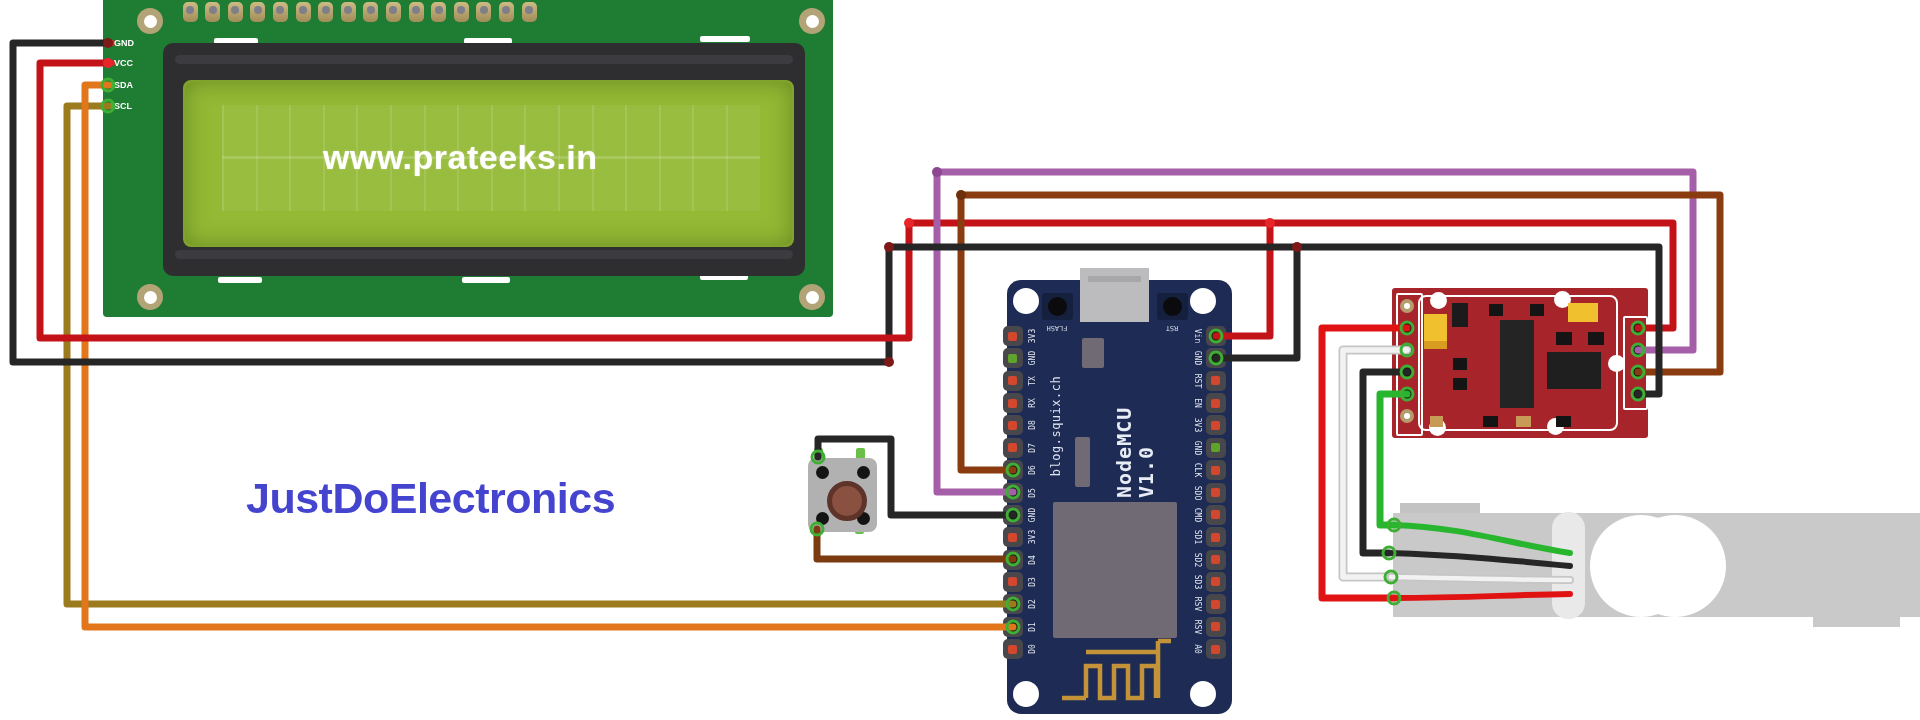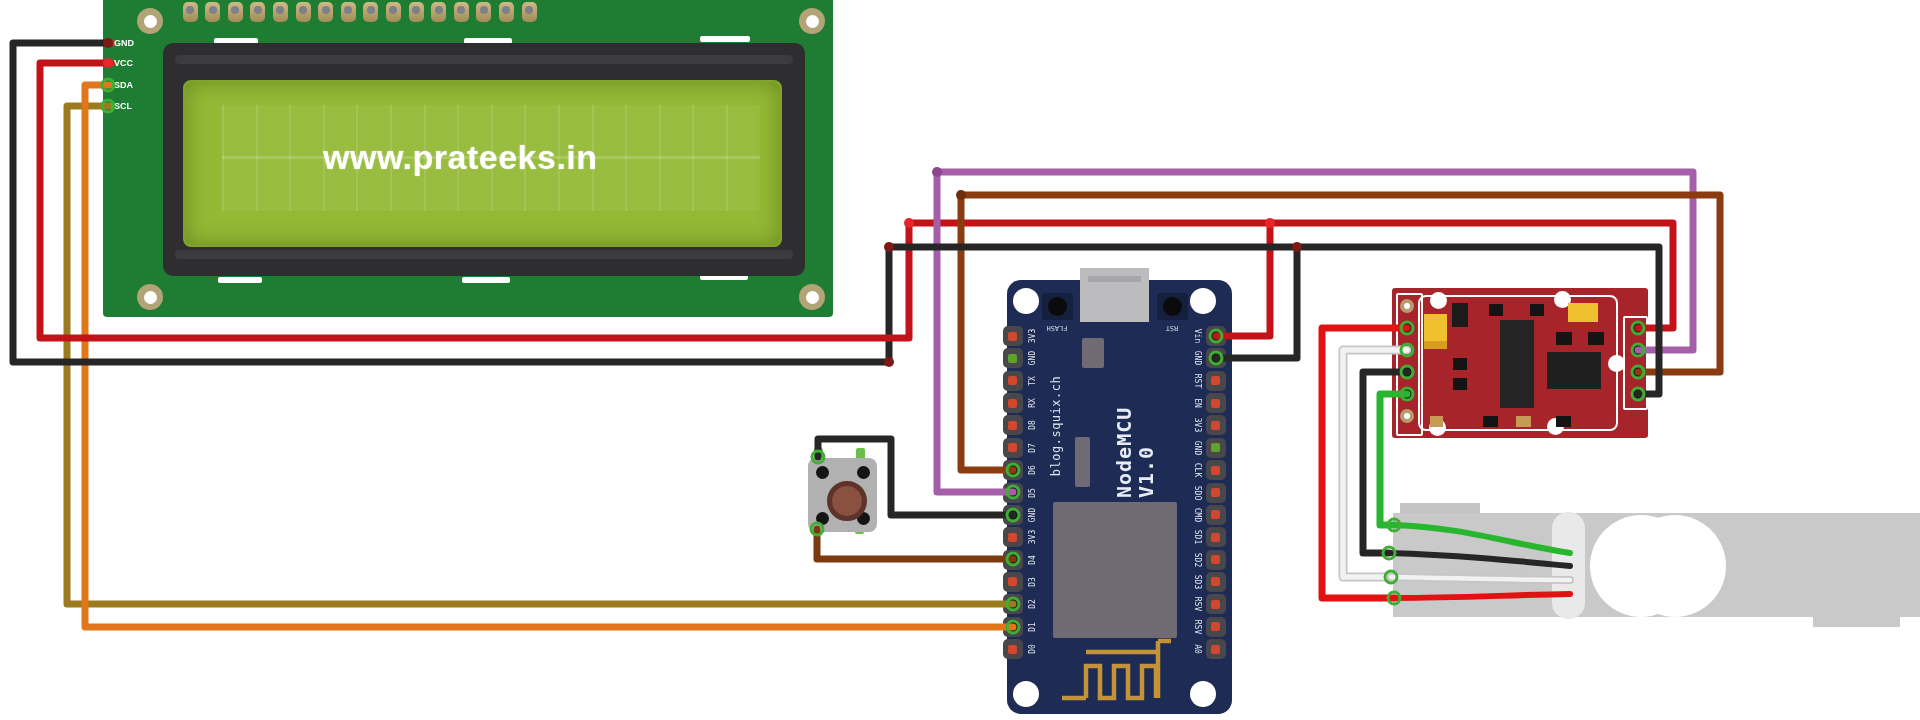--- a/index.html
+++ b/index.html
@@ -11,21 +11,21 @@
   .lcd-hole{position:absolute;width:26px;height:26px;border-radius:50%;background:#b3a478;}
   .lcd-hole::after{content:"";position:absolute;left:6.5px;top:6.5px;width:13px;height:13px;
                    border-radius:50%;background:#ffffff;}
   .lcd-pin{position:absolute;width:15px;height:20px;border-radius:5px;
            background:linear-gradient(#cdbb84,#a08c58);}
   .lcd-pin-dot{position:absolute;left:3.5px;top:4px;width:8px;height:8px;border-radius:50%;background:#7f7f8a;}
   #lcd-bezel{position:absolute;left:60px;top:71px;width:642px;height:233px;background:#2e2e31;border-radius:10px;}
   .bezel-stripe{position:absolute;left:12px;right:12px;height:9px;background:#3b3b40;border-radius:5px;}
   #lcd-screen{position:absolute;left:20px;top:37px;width:595px;height:163px;background:#93b935;
               border:2px solid #7fa32b;border-radius:8px;
-              box-shadow:inset 0 0 22px rgba(55,85,10,.45);}
+              box-shadow:inset 0 0 22px rgba(55,85,10,.45);padding-left:12px;}
   #lcd-grid{position:absolute;left:37px;top:23px;width:538px;height:106px;
             background:
               linear-gradient(rgba(255,255,255,0) 0 51px, rgba(255,255,255,.16) 51px 54px, rgba(255,255,255,0) 54px),
               repeating-linear-gradient(90deg, rgba(255,255,255,.16) 0 2px, rgba(255,255,255,.05) 2px 33.6px);}
   #lcd-text{position:absolute;left:138px;top:56px;color:#ffffff;font-size:34px;font-weight:bold;
             letter-spacing:.5px;white-space:nowrap;text-shadow:0 0 2px rgba(255,255,255,.4);}
   .lcd-tab{position:absolute;height:6px;background:#ffffff;border-radius:2px;}
   .lcd-pin-label{position:absolute;left:11px;color:#ffffff;font-size:9px;font-weight:bold;height:10px;line-height:10px;}
   .lcd-stub{position:absolute;left:-3px;width:15px;height:6px;border-radius:2px;}
   
@@ -160,20 +160,21 @@
         <div class="lcd-pin-label" style="top:66px;">GND</div>
         <div class="lcd-stub" style="top:88px;background:#c03026;"></div>
         <div class="lcd-pin-label" style="top:86px;">VCC</div>
         <div class="lcd-stub" style="top:110px;background:#49b83b;"></div>
         <div class="lcd-pin-label" style="top:108px;">SDA</div>
         <div class="lcd-stub" style="top:131px;background:#49b83b;"></div>
         <div class="lcd-pin-label" style="top:129px;">SCL</div>
       </div>
   </div>
 
+  <div id="watermark">JustDoElectronics</div>
 
   <div id="push-button">
     <div class="btn-stub" style="left:6px;top:0px;"></div>
     <div class="btn-stub" style="left:48px;top:0px;"></div>
     <div class="btn-stub" style="left:5px;top:70px;"></div>
     <div class="btn-stub" style="left:47px;top:70px;"></div>
     <div id="btn-body">
       <div class="btn-corner" style="left:8px;top:8px;"></div>
       <div class="btn-corner" style="left:49px;top:8px;"></div>
       <div class="btn-corner" style="left:8px;top:54px;"></div>

